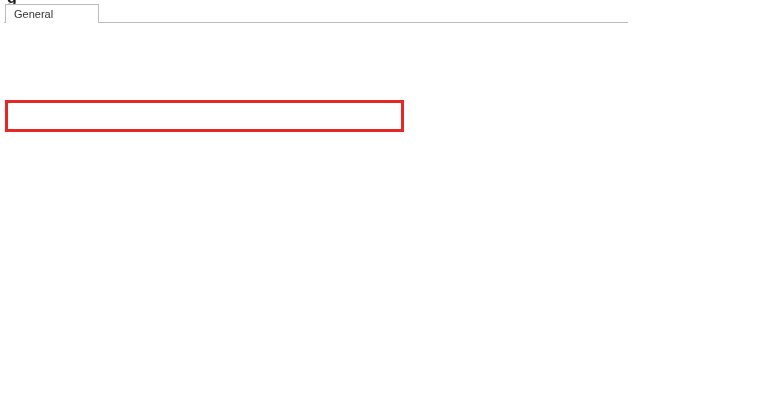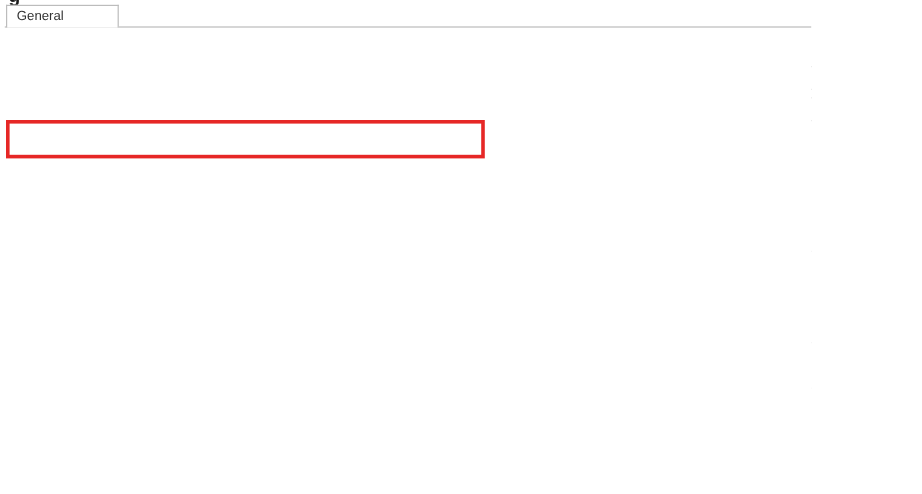--- a/index.html
+++ b/index.html
@@ -1,17 +1,17 @@
 <!DOCTYPE html>
 <html><head>
 <meta charset="utf-8">
 <style>
   html,body{margin:0;padding:0;background:#fff;}
   .page{position:relative;width:628px;height:412px;overflow:hidden;background:#fff;
-        font-family:"Liberation Sans","DejaVu Sans",sans-serif;font-size:11px;color:#3a3a3a;padding-left:48px;}
+        font-family:"Liberation Sans","DejaVu Sans",sans-serif;font-size:11px;color:#3a3a3a;}
   .abs{position:absolute;}
 
   
   .clip-frag{position:absolute;left:7px;top:0;width:24px;height:9px;overflow:hidden;}
   .clip-frag span{display:block;margin-top:-11px;font-weight:bold;font-size:16px;color:#1a1a1a;}
 
   
   .tab{position:absolute;left:5px;top:4px;width:94px;height:19px;background:#fff;
        border:1px solid #bcbcbc;border-bottom:none;z-index:3;display:flex;align-items:center;
        padding-left:8px;box-sizing:border-box;color:#333;}

